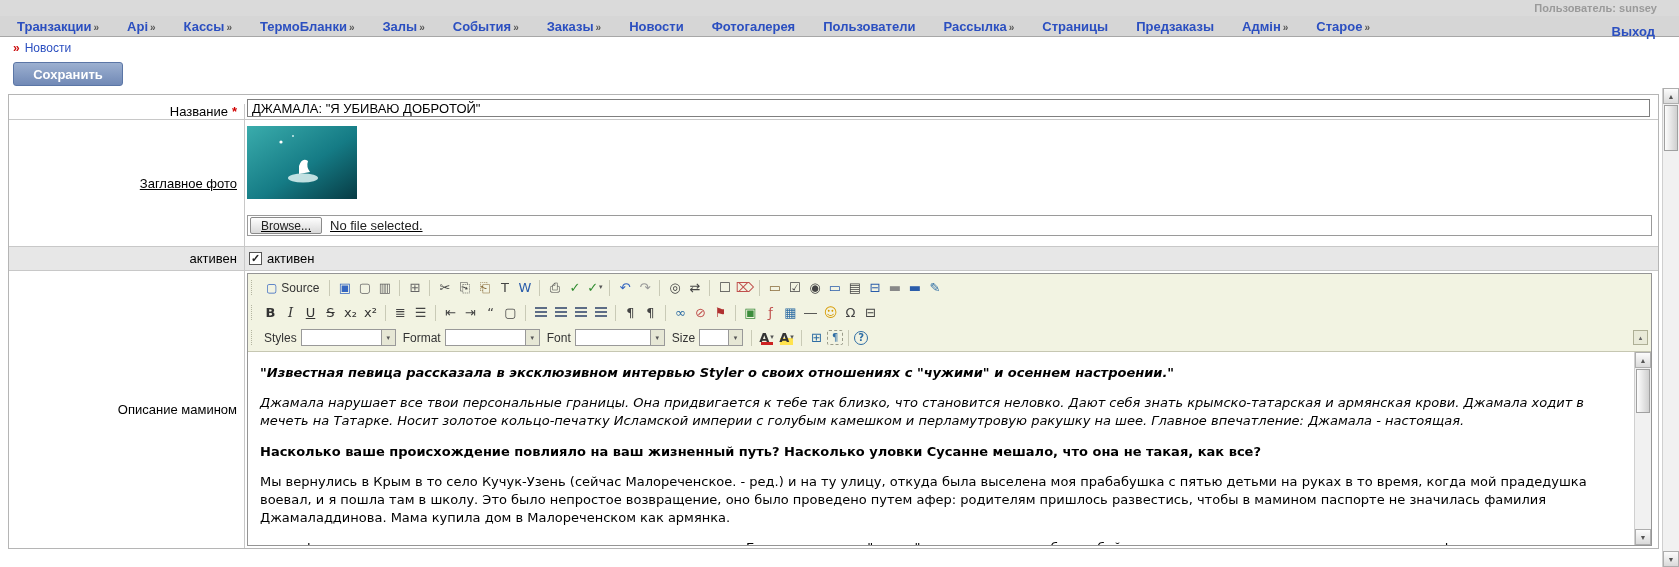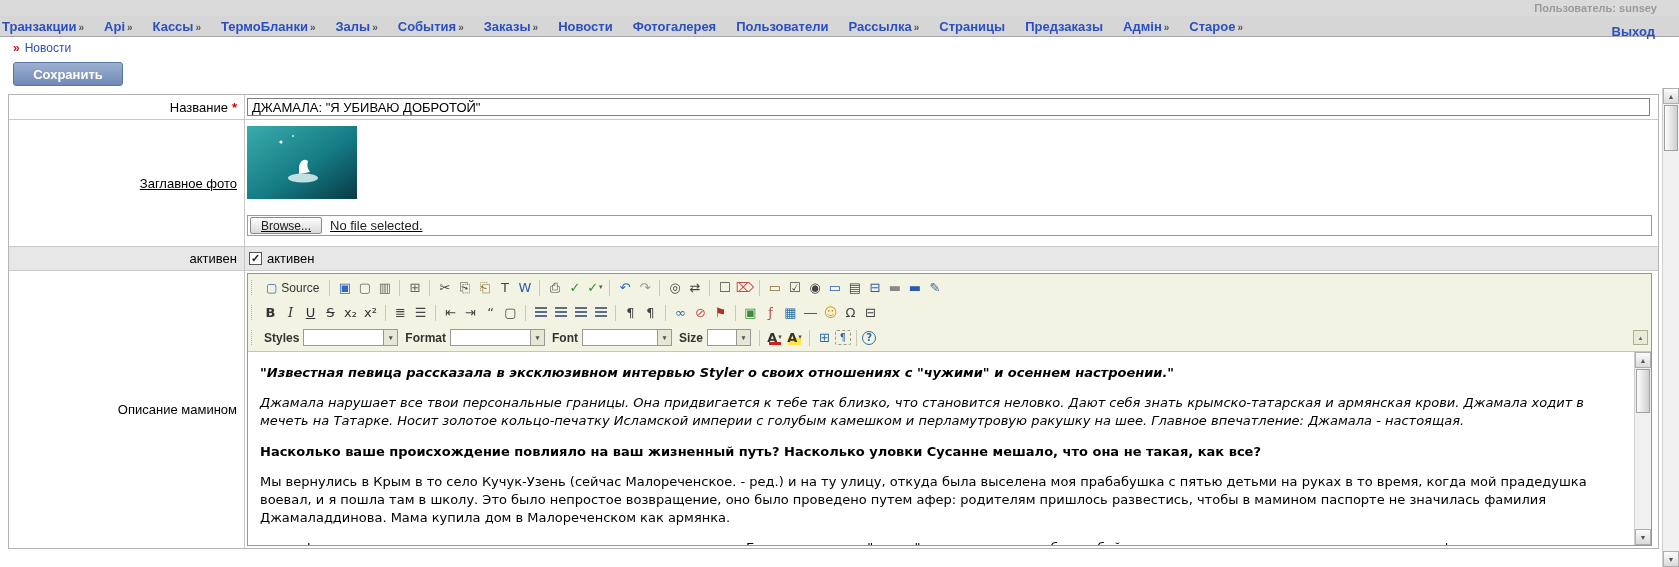--- a/index.html
+++ b/index.html
@@ -5,42 +5,42 @@
   * { box-sizing: border-box; }
   html, body { margin: 0; padding: 0; }
   body {
     width: 1679px; height: 567px; position: relative; overflow: hidden;
     background: #fff; font-family: "Liberation Sans", sans-serif;
   }
   
   .topstrip { position: absolute; top: 0; left: 0; width: 100%; height: 16px; background: #dadada; }
   .user-label { position: absolute; right: 22px; top: 2px; font-size: 11px; color: #9a9a9a; font-weight: bold; }
   .navbar { position: absolute; top: 16px; left: 0; width: 100%; height: 21px; background: #d6d6d6; border-bottom: 1px solid #a7a7a7; }
-  .nav-items { display: flex; gap: 20px; align-items: center; height: 100%; padding-left: 2px; text-align: right; }
+  .nav-items { display: flex; gap: 28px; align-items: center; height: 100%; padding-left: 17px; text-align: right; }
   .nav-link { color: #2b4fc0; font-weight: bold; font-size: 13px; text-decoration: none; cursor: pointer; white-space: nowrap; display: inline-flex; align-items: baseline; }
   .nav-arrow { font-size: 10px; color: #555; margin-left: 2px; }
   .logout { position: absolute; right: 24px; top: 8px; }
   
   .breadcrumb { position: absolute; top: 41px; left: 13px; font-size: 12px; }
   .bc-arrow { color: #cc1111; font-weight: bold; margin-right: 5px; }
   .bc-link { color: #2b4fc0; text-decoration: none; cursor: pointer; }
   
   .save-btn {
     position: absolute; top: 62px; left: 13px; width: 110px; height: 24px;
     background: linear-gradient(#9cb0d0, #7189b6); border: 1px solid #5b76a6; border-radius: 3px;
     color: #fff; font-weight: bold; font-size: 13px; font-family: "Liberation Sans", sans-serif; cursor: pointer;
   }
   
   .form-table { position: absolute; top: 94px; left: 8px; right: 20px; border: 1px solid #b5b5b5; background: #fff; }
   .frow { display: flex; border-bottom: 1px solid #c8c8c8; background: #fff; }
   .frow.alt { background: #e7e7e7; }
   .flabel { width: 236px; flex: none; border-right: 1px solid #c8c8c8; display: flex; align-items: center; justify-content: flex-end; padding-right: 7px; font-size: 13px; color: #000; }
   .req { color: #d00000; font-weight: bold; margin-left: 4px; }
   .fvalue { flex: 1; display: flex; align-items: center; min-width: 0; position: relative; }
-  .row-title { height: 25px; }
+  .row-title { height: 25px; align-items: flex-end; }
   .row-date { height: 24px; }
   .row-photo { height: 127px; text-decoration: underline; }
   .row-active { height: 24px; }
   .row-desc { height: 277px; border-bottom: none; }
   .txt-input { height: 18px; border: 1px solid #7f7f7f; background: #fff; font-size: 13px; font-family: "Liberation Sans", sans-serif; padding: 1px 4px; }
   .title-input { width: calc(100% - 10px); margin: 2px 6px 2px 2px; }
   .date-input { width: 198px; margin-left: 2px; }
   .cal-icon { width: 15px; height: 14px; display: inline-block; margin-left: 4px; cursor: pointer;
     border: 1px solid #a0522d; border-top: 4px solid #cc4125;
     background: repeating-linear-gradient(#fff 0 2px, #c9c9c9 2px 3px),
@@ -67,21 +67,21 @@
   .ic-underline { text-decoration: underline; }
   .ic-strike { text-decoration: line-through; }
   .ic-lines::before { content: ""; width: 12px; height: 11px; background: repeating-linear-gradient(#5d6d86 0 2px, transparent 2px 4px); }
   .ic-textcolor { font-weight: bold; color: #333; background: linear-gradient(#cc2222, #cc2222) center bottom 2px / 12px 3px no-repeat; }
   .ic-bgcolor { font-weight: bold; color: #333; background: linear-gradient(#ffe34d, #ffe34d) center bottom 2px / 13px 7px no-repeat; }
   .ic-showblocks { color: #2e6da4; border: 1px dashed #9a9b89; width: 16px; min-width: 16px; height: 15px; font-size: 10px; }
   .ic-about { color: #2e6da4; border: 1px solid #2e6da4; border-radius: 50%; width: 14px; min-width: 14px; height: 14px; font-size: 10px; font-weight: bold; }
   .tbi-caret { font-size: 7px; color: #555; margin-left: 1px; }
   .tbi-labeled { display: inline-flex; align-items: center; gap: 4px; padding: 0 5px; height: 18px; font-size: 12px; color: #333; cursor: pointer; border-radius: 2px; flex: none; }
   .tbi-labeled .mini { color: #3566c0; font-size: 12px; }
-  .combo { display: inline-flex; align-items: center; margin: 0 3px; flex: none; font-weight: bold; }
+  .combo { display: inline-flex; align-items: center; margin: 0 3px; flex: none; }
   .combo-label { font-size: 12px; color: #333; margin-right: 4px; }
   .combo-box { height: 17px; background: #fff; border: 1px solid #999; position: relative; display: inline-block; cursor: pointer; }
   .combo-arrow { position: absolute; right: 0; top: 0; bottom: 0; width: 14px; background: #e6e7d5; border-left: 1px solid #999; display: flex; align-items: center; justify-content: center; font-size: 7px; color: #555; }
   .tb-collapse { margin-left: auto; width: 15px; height: 15px; border: 1px solid #aeaf95; background: #e9ead8; display: inline-flex; align-items: center; justify-content: center; font-size: 7px; color: #666; cursor: pointer; flex: none; }
   .ed-body { flex: 1; display: flex; min-height: 0; }
   .ed-content { flex: 1; padding: 6px 12px 0 12px; overflow: hidden; font-size: 13px; line-height: 1.4; color: #000; font-family: "DejaVu Sans", sans-serif; min-width: 0; }
   .ed-content p { margin: 6px 0 12px; }
   .p-bold-italic { font-weight: bold; font-style: italic; }
   .p-italic { font-style: italic; }
   .p-bold { font-weight: bold; }

